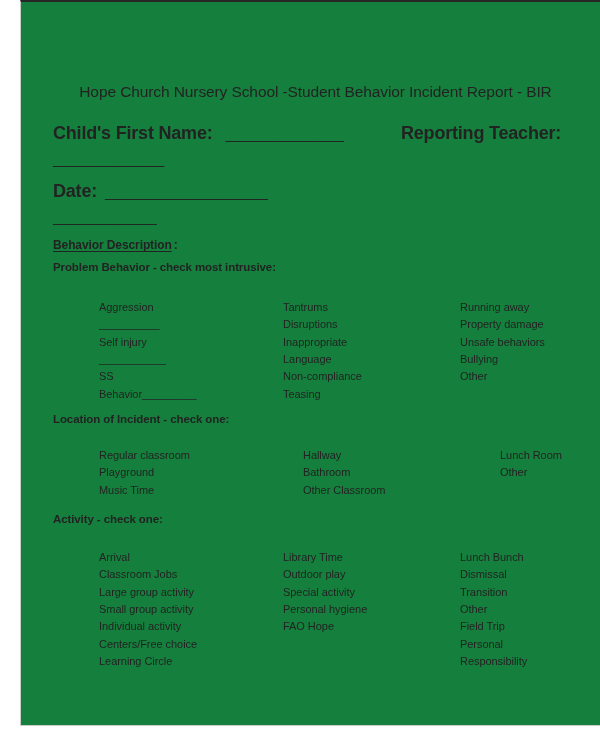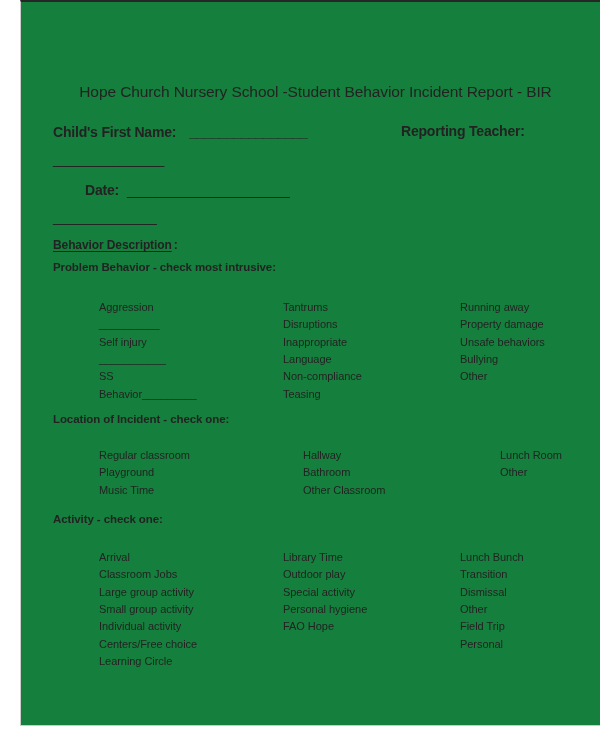--- a/index.html
+++ b/index.html
@@ -10,29 +10,29 @@
   }
   .page{
     position:absolute;left:20px;top:0;width:589px;height:723px;
     background:#15803d;border:1px solid #cccccc;border-top:2px solid #262626;
   }
   .abs{position:absolute;}
   .title{
     top:81px;left:0;width:100%;text-align:center;
     font-size:15.5px;font-weight:400;letter-spacing:-0.1px;white-space:nowrap;
   }
-  .flabel{font-weight:bold;font-size:14px;letter-spacing:-0.2px;white-space:nowrap;}
+  .flabel{font-weight:bold;font-size:18px;letter-spacing:-0.2px;white-space:nowrap;}
   .fblank{font-size:14px;letter-spacing:-0.4px;white-space:nowrap;}
   .rowA{top:121px;left:32px;}
   .lblRT{top:121px;left:352px;margin-left:28px;}
   .rowA2{top:149px;left:32px;}
-  .rowB{top:179px;left:32px;margin-left:32px;}
+  .rowB{top:179px;left:32px;}
   .lblTO{top:179px;left:318px;}
   .rowB2{top:207px;left:32px;}
-  .gap1{margin-left:13px;font-weight:bold;}
+  .gap1{margin-left:13px;}
   .gap2{margin-left:8px;}
   .bdesc{top:236px;left:32px;font-size:12px;font-weight:bold;letter-spacing:-0.1px;}
   .bdesc u{text-underline-offset:2px;}
   .bdesc .colon{margin-left:2px;}
   .sechead{font-weight:bold;font-size:11.5px;letter-spacing:-0.1px;white-space:nowrap;}
   .h-pb{top:259px;left:32px;}
   .h-loc{top:411px;left:32px;}
   .h-act{top:511px;left:32px;}
   .list{
     left:78px;right:10px;display:grid;grid-template-columns:184px 177px auto;
@@ -124,21 +124,22 @@
     </div>
     <div>
       <div class="li">Library Time</div>
       <div class="li">Outdoor play</div>
       <div class="li">Special activity</div>
       <div class="li">Personal hygiene</div>
       <div class="li">FAO Hope</div>
     </div>
     <div>
       <div class="li">Lunch Bunch</div>
+      <div class="li">Dismissal</div>
       <div class="li">Transition</div>
-      <div class="li">Dismissal</div>
       <div class="li">Other</div>
       <div class="li">Field Trip</div>
       <div class="li">Personal</div>
+      <div class="li">Responsibility</div>
     </div>
   </div>
 
 </div>
 
 </body></html>

